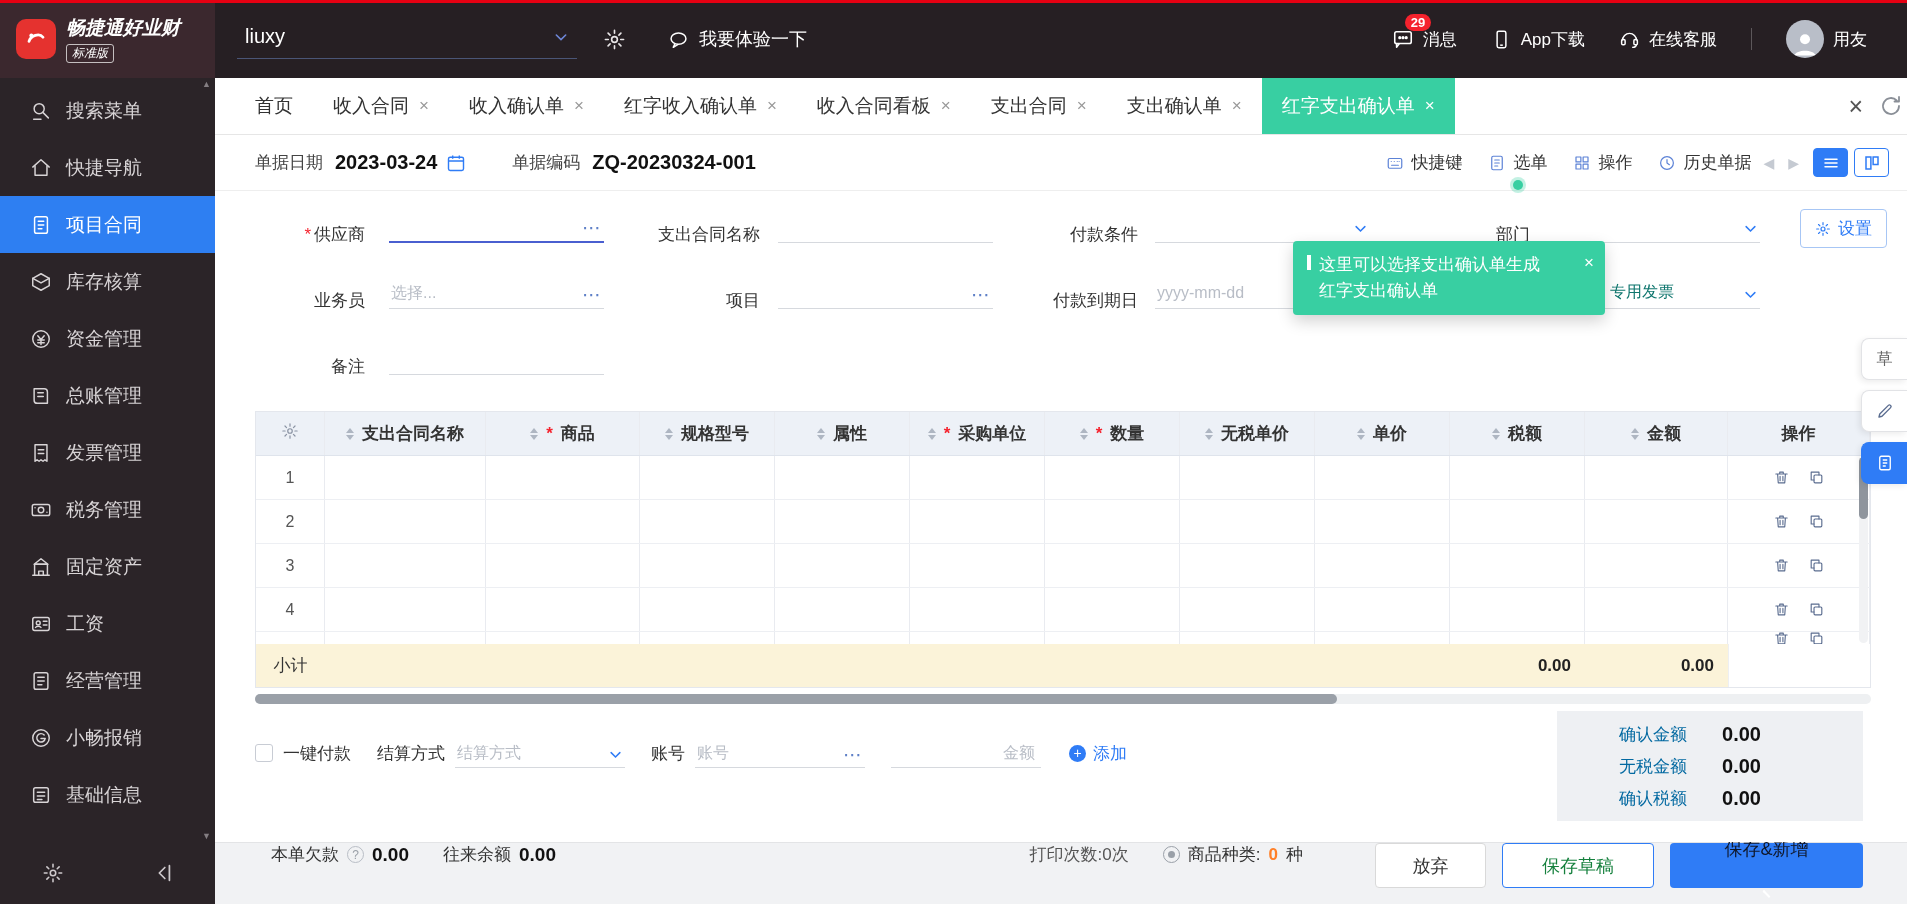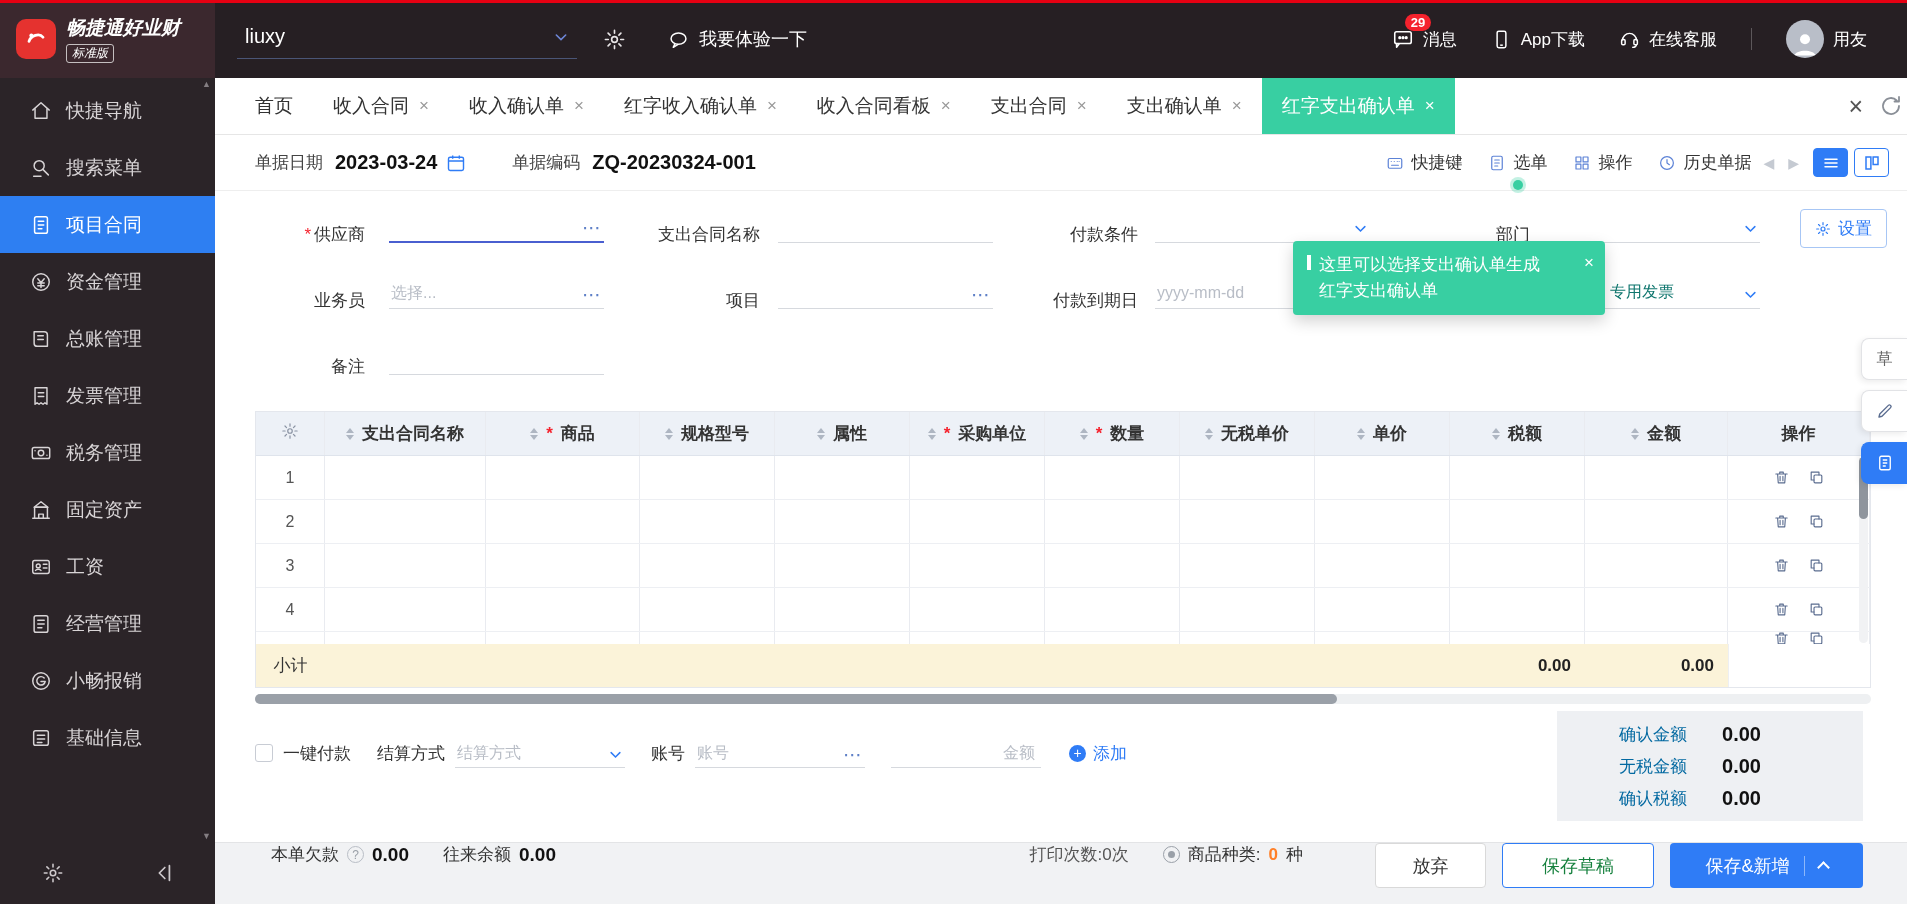--- a/index.html
+++ b/index.html
@@ -131,21 +131,21 @@
   .ml34 { margin-left:34px; }
   .print-info { margin-left:auto; color:#555; white-space:nowrap; }
   .goods { display:flex; align-items:center; gap:8px; margin-left:34px; white-space:nowrap; }
   .goods .cnt { color:#ff7f27; font-weight:bold; }
   .goods-icon { width:17px; height:17px; border-radius:50%; border:1px solid #9aa0a8; position:relative; }
   .goods-icon::after { content:''; position:absolute; left:4px; top:4px; width:7px; height:7px; border-radius:50%; background:#9aa0a8; }
   .fbtns { margin-left:72px; display:flex; gap:16px; }
   .btn { height:45px; display:flex; align-items:center; justify-content:center; border-radius:4px; font-size:18px; cursor:pointer; }
   .btn-cancel { width:111px; background:#fff; border:1px solid #d9d9d9; color:#333; }
   .btn-draft { width:152px; background:#fff; border:1px solid #2f7cf6; color:#15803d; }
-  .btn-save { width:193px; background:#2f7cf6; color:#ffffff; gap:14px; }
+  .btn-save { width:193px; background:#2f7cf6; color:#0f172a; gap:14px;flex-direction:column; }
   .save-divider { width:1px; height:20px; background:rgba(255,255,255,.45); }
   .chev-up { width:9px; height:9px; border-left:2px solid #fff; border-top:2px solid #fff; transform:rotate(45deg); margin-top:4px; }
 
   
   .side-strip { position:absolute; right:0; top:338px; display:flex; flex-direction:column; gap:10px; z-index:30; }
   .strip-btn { width:46px; height:42px; background:#fff; border:1px solid #e2e3e6; border-right:none; border-radius:8px 0 0 8px; box-shadow:-2px 2px 6px rgba(0,0,0,.08); display:flex; align-items:center; justify-content:center; font-size:16px; color:#666; cursor:pointer; }
   .strip-btn.blue { background:#2f7cf6; border-color:#2f7cf6; color:#fff; }
 </style>
 </head>
 <body>
@@ -165,43 +165,52 @@
       <div class="logo-texts">
         <div class="logo-title">畅捷通好业财</div>
         <div class="logo-badge">标准版</div>
       </div>
     </div>
     <nav class="side-nav">
       <span class="sb-arrow up">▲</span>
       <div class="side-item">
           <span class="s-icon">
             <svg viewBox="0 0 24 24" width="22" height="22" fill="none" stroke="currentColor" stroke-width="1.6" stroke-linecap="round" stroke-linejoin="round">
+              <circle cx="10" cy="9.5" r="5.5"></circle>
+              <path d="M14 13.5L20 19.5M4 21h8"></path>
+            </svg>
+          </span>
+          <span class="s-label">搜索菜单</span>
+        </div>
+        <div class="side-item">
+          <span class="s-icon">
+            <svg viewBox="0 0 24 24" width="22" height="22" fill="none" stroke="currentColor" stroke-width="1.6" stroke-linecap="round" stroke-linejoin="round">
               <path d="M3 11L12 3l9 8"></path>
               <path d="M5.5 9.8V20h13V9.8"></path>
             </svg>
           </span>
           <span class="s-label">快捷导航</span>
         </div>
-        <div class="side-item">
-          <span class="s-icon">
-            <svg viewBox="0 0 24 24" width="22" height="22" fill="none" stroke="currentColor" stroke-width="1.6" stroke-linecap="round" stroke-linejoin="round">
-              <circle cx="10" cy="9.5" r="5.5"></circle>
-              <path d="M14 13.5L20 19.5M4 21h8"></path>
-            </svg>
-          </span>
-          <span class="s-label">搜索菜单</span>
-        </div>
         <div class="side-item active">
           <span class="s-icon">
             <svg viewBox="0 0 24 24" width="22" height="22" fill="none" stroke="currentColor" stroke-width="1.6" stroke-linecap="round" stroke-linejoin="round">
               <rect x="5" y="3" width="14" height="18" rx="2"></rect>
               <path d="M9 8h6M9 12h6M9 16h4"></path>
             </svg>
           </span>
           <span class="s-label">项目合同</span>
+        </div>
+        <div class="side-item">
+          <span class="s-icon">
+            <svg viewBox="0 0 24 24" width="22" height="22" fill="none" stroke="currentColor" stroke-width="1.6" stroke-linecap="round" stroke-linejoin="round">
+              <path d="M3 8l9-5 9 5-9 5-9-5z"></path>
+              <path d="M3 8v8l9 5 9-5V8"></path>
+            </svg>
+          </span>
+          <span class="s-label">库存核算</span>
         </div>
         <div class="side-item">
           <span class="s-icon">
             <svg viewBox="0 0 24 24" width="22" height="22" fill="none" stroke="currentColor" stroke-width="1.6" stroke-linecap="round" stroke-linejoin="round">
               <circle cx="12" cy="12" r="9"></circle>
               <path d="M8.5 8.5l3.5 4 3.5-4M8.5 13h7M8.5 16h7M12 12.5V18"></path>
             </svg>
           </span>
           <span class="s-label">资金管理</span>
         </div>

